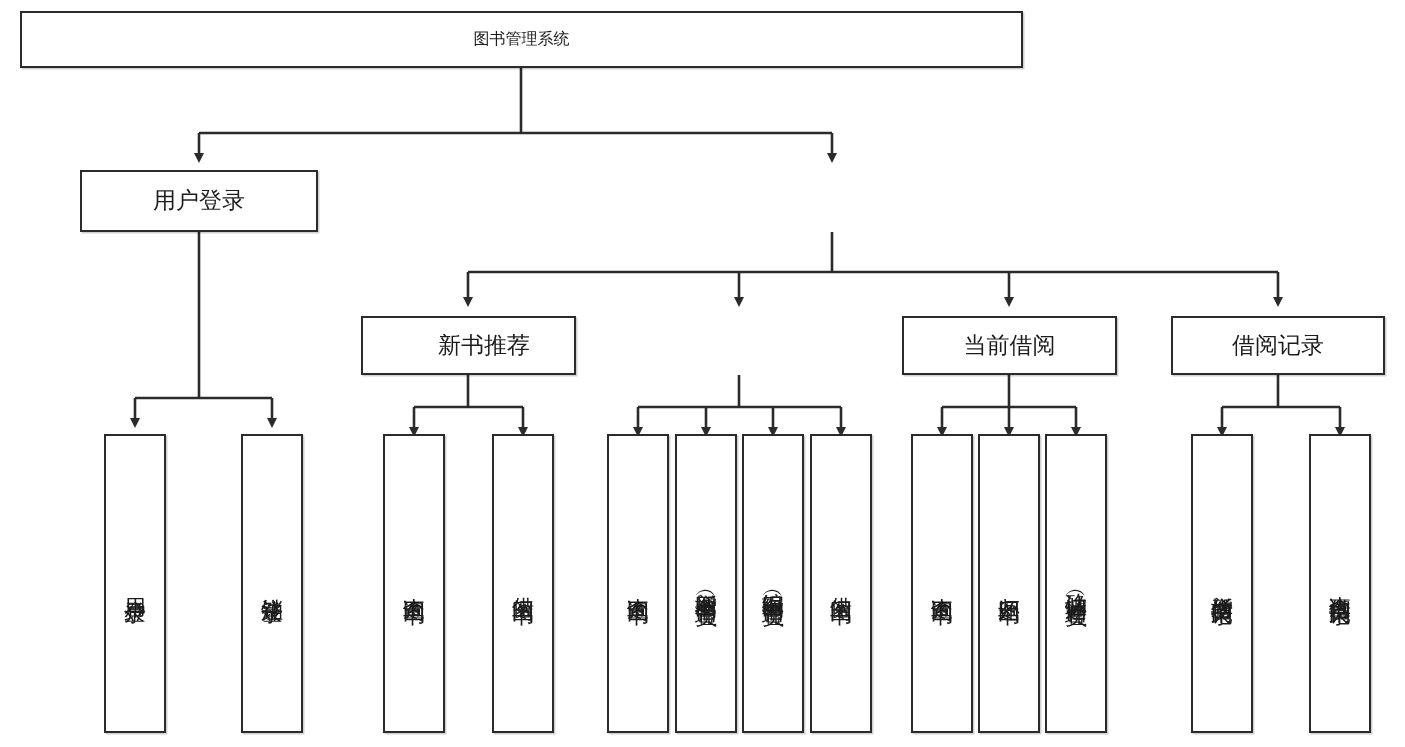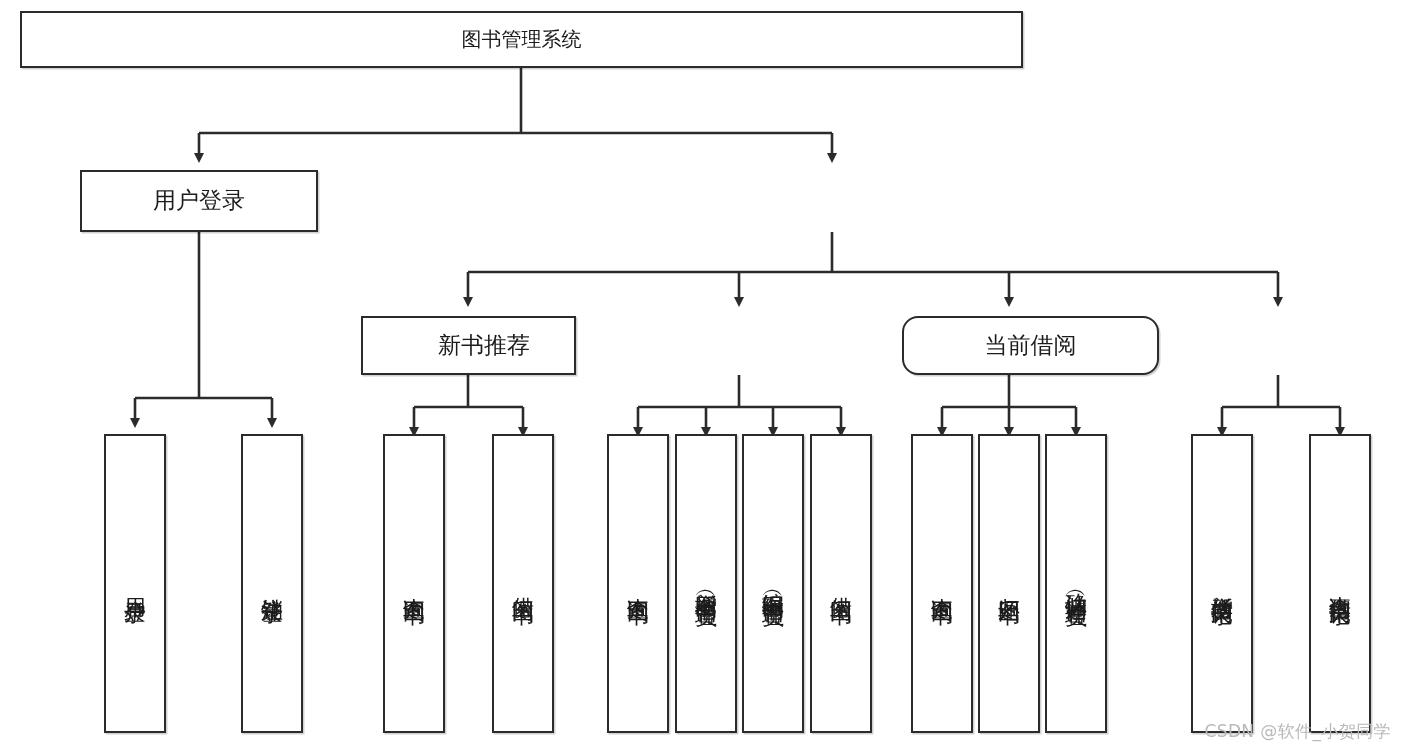--- a/index.html
+++ b/index.html
@@ -40,21 +40,21 @@
     color: #1c1c1c;
     text-align: center;
     line-height: 1.18;
     white-space: nowrap;
   }
   
   .node.h .node-label {
     font-size: 23px;
   }
   .node.root .node-label {
-    font-size: 20px;
+    font-size: 16px;
   }
   
   .node.v {
     align-items: center;
     justify-content: center;
   }
   .node.v .node-label {
     writing-mode: vertical-rl;
     text-orientation: upright;
     font-size: 22px;
@@ -137,24 +137,27 @@
   <div class="node h" style="left:80px; top:170px; width:238px; height:62px;">
     <span class="node-label">用户登录</span>
   </div>
 
 
   <div class="node h" style="left:361px; top:316px; width:215px; height:59px;padding-left:31px;">
     <span class="node-label">新书推荐</span>
   </div>
 
 
-  <div class="node h" style="left:902px; top:316px; width:257px; height:59px;border-radius:16px;">
+  <div class="node h" style="left:902px; top:316px; width:215px; height:59px;">
     <span class="node-label">当前借阅</span>
   </div>
 
+  <div class="node h" style="left:1171px; top:316px; width:214px; height:59px;">
+    <span class="node-label">借阅记录</span>
+  </div>
 
   <div class="node v" style="left:104px; top:434px; width:62px; height:299px;">
     <span class="node-label">用户登录</span>
   </div>
 
   <div class="node v" style="left:241px; top:434px; width:62px; height:299px;">
     <span class="node-label">注销登录</span>
   </div>
 
   <div class="node v" style="left:383px; top:434px; width:62px; height:299px;">
@@ -194,15 +197,14 @@
   </div>
 
   <div class="node v" style="left:1191px; top:434px; width:62px; height:299px;">
     <span class="node-label">新增借阅记录</span>
   </div>
 
   <div class="node v" style="left:1309px; top:434px; width:62px; height:299px;">
     <span class="node-label">查询借阅记录</span>
   </div>
 
-  <div class="watermark">CSDN @软件_小贺同学</div>
 
 </div>
 
 </body></html>

